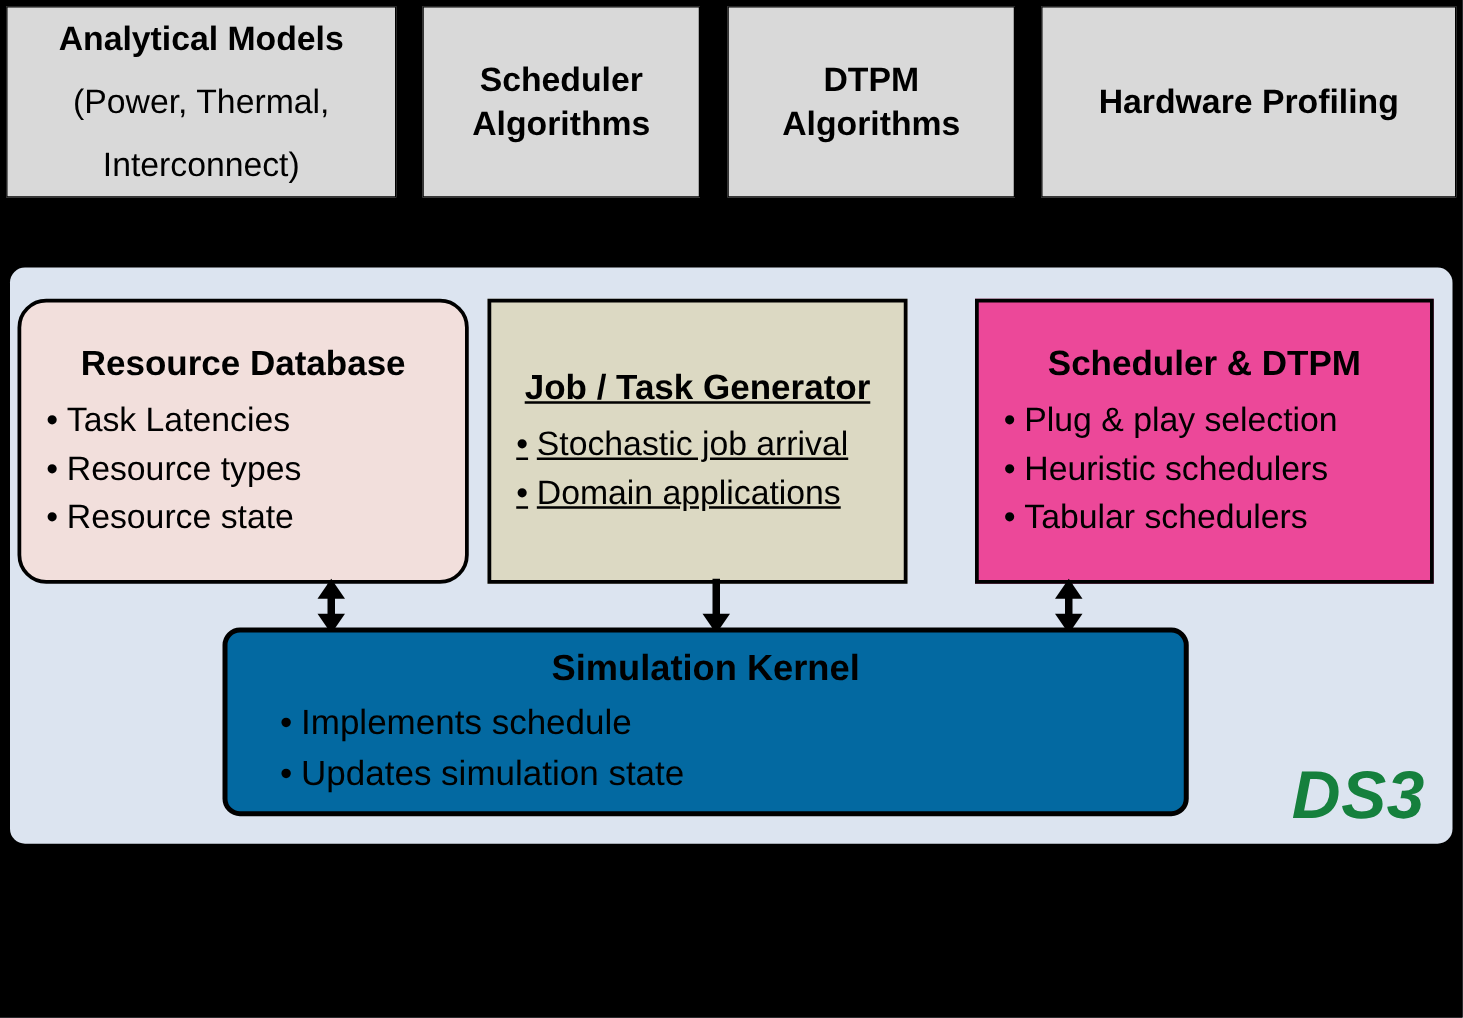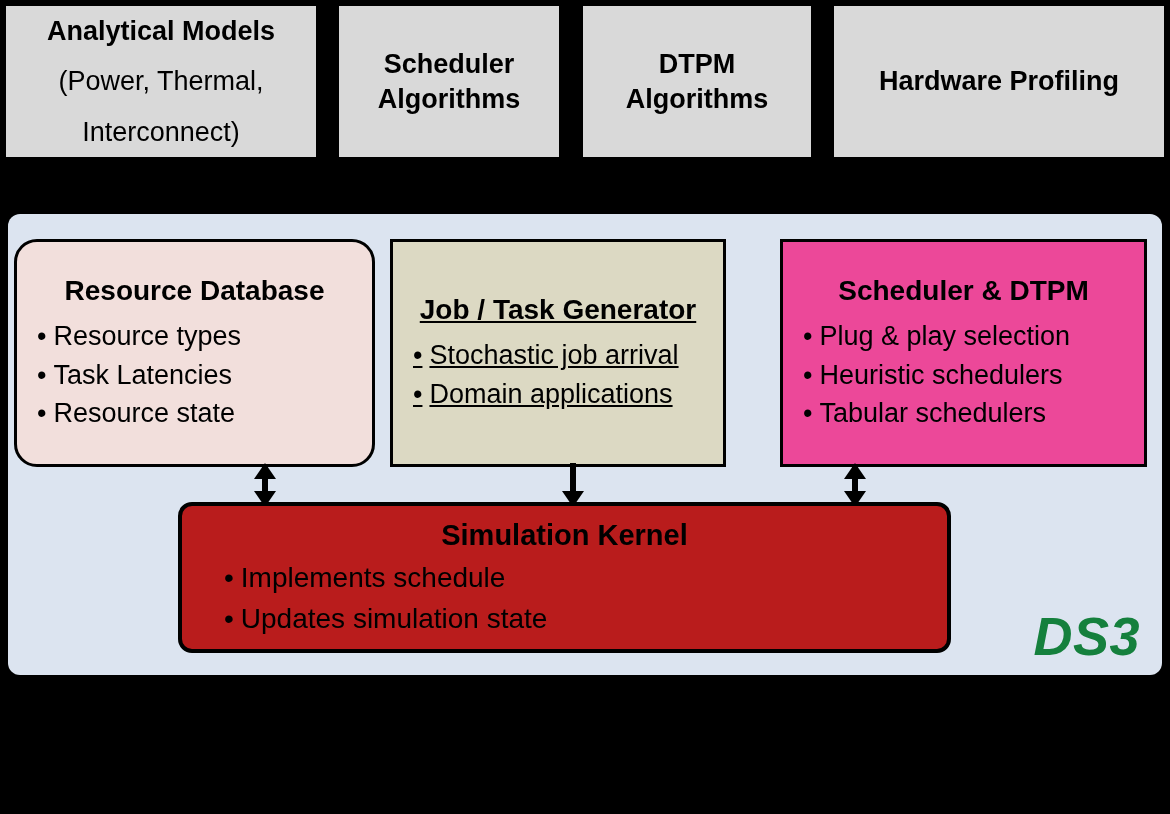--- a/index.html
+++ b/index.html
@@ -108,21 +108,21 @@
     background: #ec4899;
   }
 
   
   #box-sim-kernel {
     position: absolute;
     left: 178px;
     top: 502px;
     width: 773px;
     height: 151px;
-    background: #b91c1c;
+    background: #0369a1;
     border: 4px solid #000000;
     border-radius: 14px;
     box-sizing: border-box;
     display: flex;
     flex-direction: column;
     justify-content: center;
     padding-top: 2px;
   }
   #box-sim-kernel .comp-title {
     font-size: 29px;
@@ -180,22 +180,22 @@
 
   <div class="input-box" id="box-hardware">
     <div class="line-bold">Hardware Profiling</div>
   </div>
 
   <div id="ds3-container">
 
     <div class="comp-box" id="box-resource-db" style="left:6px; top:25px;border-radius:23px;">
       <div class="comp-title">Resource Database</div>
       <ul class="comp-list">
+        <li>Task Latencies</li>
         <li>Resource types</li>
-        <li>Task Latencies</li>
         <li>Resource state</li>
       </ul>
     </div>
 
     <div class="comp-box" id="box-job-gen" style="left:382px; top:25px;">
       <div class="comp-title">Job / Task Generator</div>
       <ul class="comp-list">
         <li>Stochastic job arrival</li>
         <li>Domain applications</li>
       </ul>

